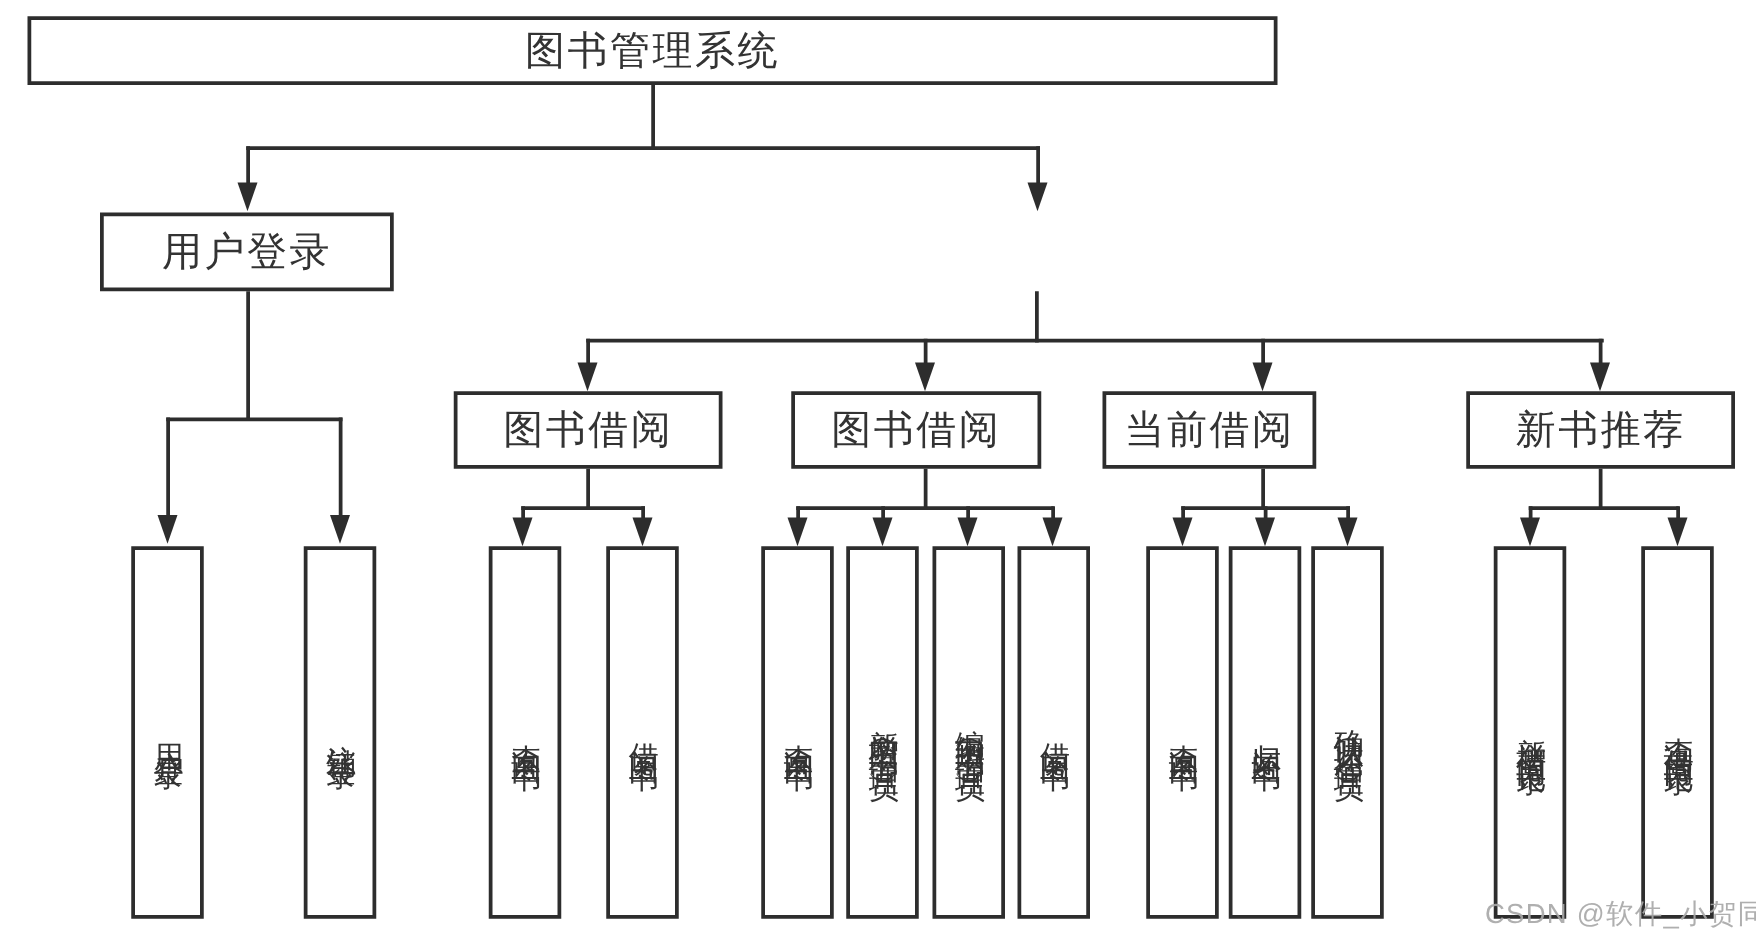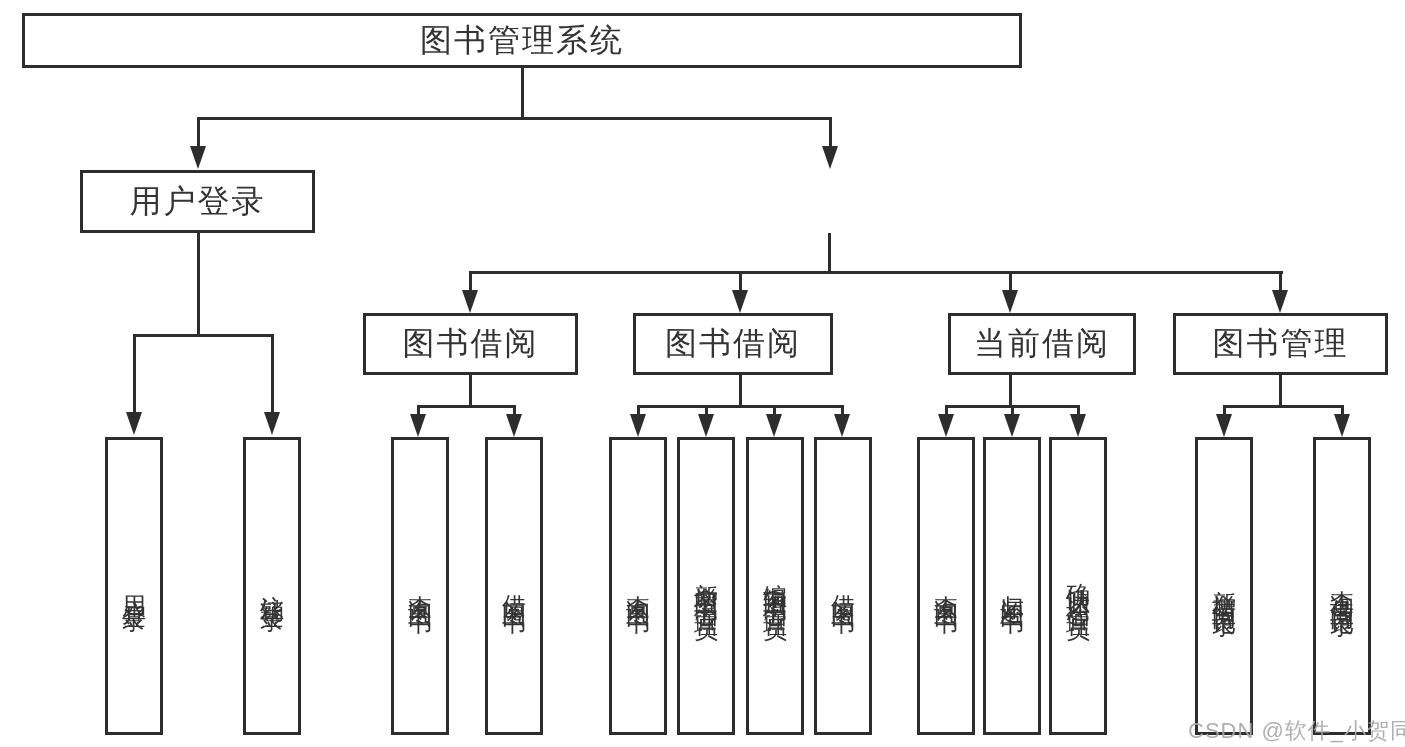--- a/index.html
+++ b/index.html
@@ -107,25 +107,25 @@
   <div class="ar" style="left:1002px; top:290px;"></div>
   <div class="ln" style="left:1278.5px; top:271px; width:3px; height:21px;"></div>
   <div class="ar" style="left:1272px; top:290px;"></div>
 
   <div class="hbox" style="left:363px; top:313px; width:215px; height:62px;">
     <span class="htext">图书借阅</span>
   </div>
   <div class="hbox" style="left:633px; top:313px; width:200px; height:62px;">
     <span class="htext">图书借阅</span>
   </div>
-  <div class="hbox" style="left:948px; top:313px; width:188px; height:62px;">
+  <div class="hbox" style="left:882px; top:313px; width:171px; height:62px;">
     <span class="htext">当前借阅</span>
   </div>
   <div class="hbox" style="left:1173px; top:313px; width:215px; height:62px;">
-    <span class="htext">图书管理</span>
+    <span class="htext">新书推荐</span>
   </div>
 
   <div class="ln" style="left:468.5px; top:375px; width:3px; height:33px;"></div>
   <div class="ln" style="left:416.5px; top:405px; width:99px; height:3px;"></div>
   <div class="ln" style="left:416.5px; top:405px; width:3px; height:11px;"></div>
   <div class="ar" style="left:410px; top:414px;"></div>
   <div class="ln" style="left:512.5px; top:405px; width:3px; height:11px;"></div>
   <div class="ar" style="left:506px; top:414px;"></div>
 
   <div class="ln" style="left:738.5px; top:375px; width:3px; height:33px;"></div>

